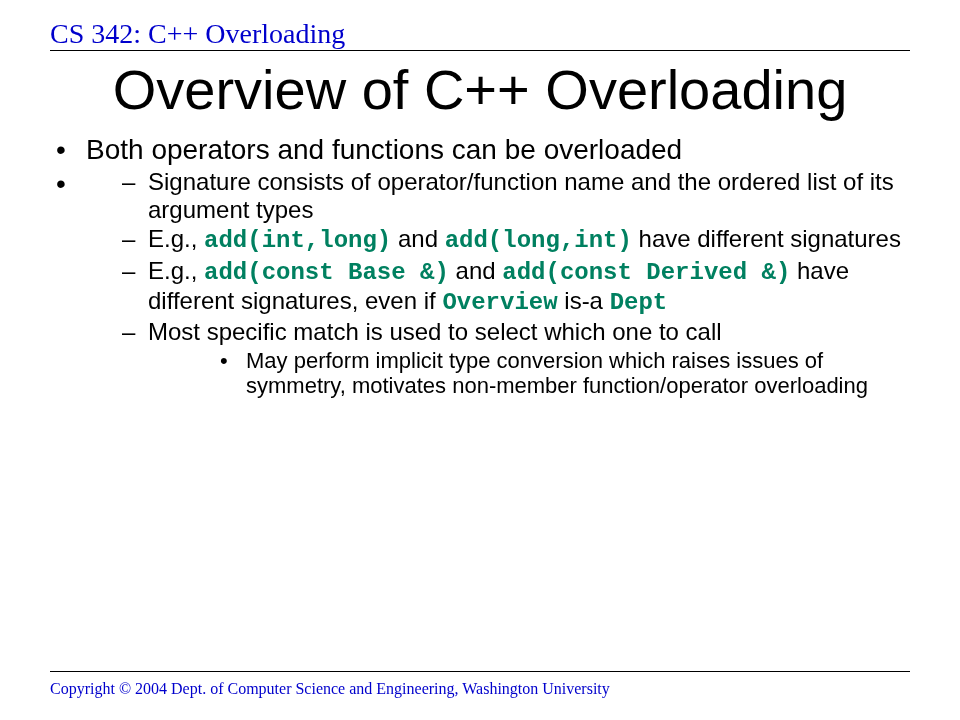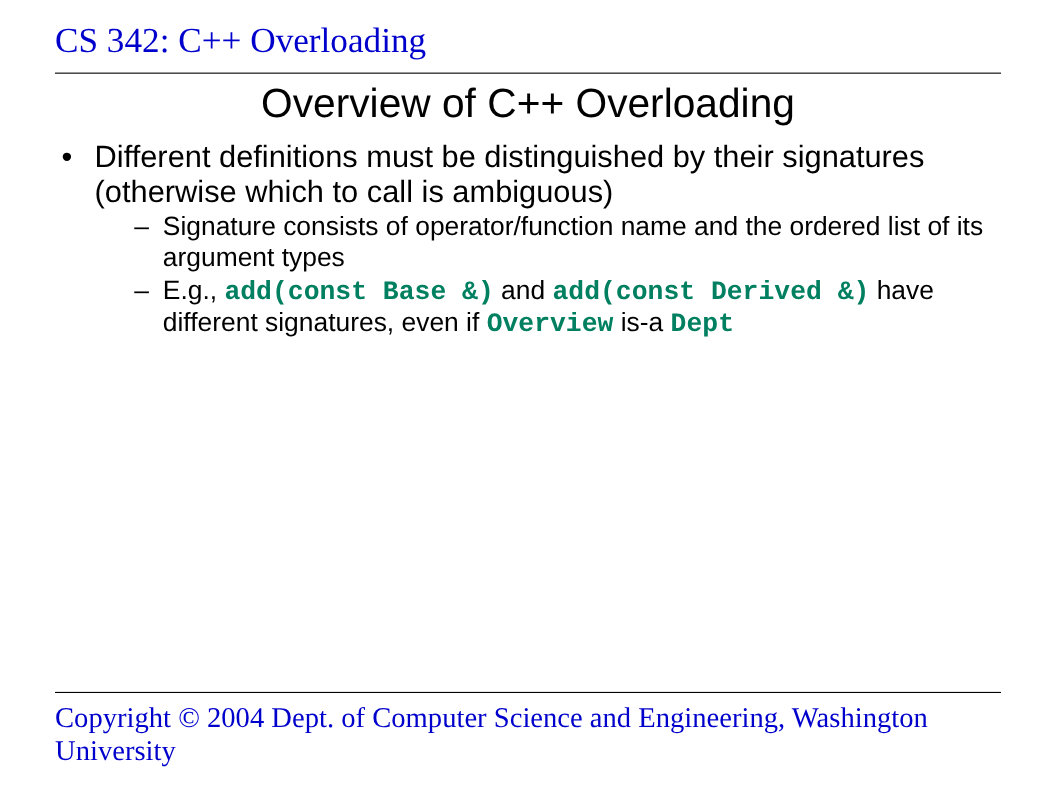--- a/index.html
+++ b/index.html
@@ -12,28 +12,28 @@
       height: 720px;
       background: #ffffff;
       font-family: Arial, Helvetica, sans-serif;
       color: #000000;
       padding: 18px 50px 20px 50px;
       position: relative;
     }
     .header {
       color: #0000cc;
       font-family: "Times New Roman", Times, serif;
-      font-size: 32px;
-      padding-bottom: 11px;
+      font-size: 28px;
+      padding-bottom: 0;
       border-bottom: 1.5px solid #000000;
       margin-bottom: 6px;
     }
     .title {
       text-align: center;
-      font-size: 37px;
+      font-size: 56px;
       font-weight: normal;
       margin-bottom: 12px;
       font-family: Arial, Helvetica, sans-serif;
     }
     ul.main-list {
       list-style: none;
       padding-left: 0;
     }
     ul.main-list > li {
       position: relative;
@@ -93,35 +93,44 @@
     }
     .footer {
       position: absolute;
       bottom: 22px;
       left: 50px;
       right: 50px;
       border-top: 1.5px solid #000000;
       padding-top: 8px;
       color: #0000cc;
       font-family: "Times New Roman", Times, serif;
-      font-size: 26px;
+      font-size: 16px;
     }
   </style>
 </head>
 <body>
 
 <div class="header">CS 342: C++ Overloading</div>
 
 <h1 class="title">Overview of C++ Overloading</h1>
 
 <ul class="main-list">
+  <li>Both operators and functions can be overloaded</li>
   <li>
-    <span>Different definitions must be distinguished by their signatures (otherwise which to call is ambiguous)</span>
     <ul class="sub-list">
       <li>Signature consists of operator/function name and the ordered list of its argument types</li>
       <li>
+        <span>E.g., </span><span class="code">add(int,long)</span><span> and </span><span class="code">add(long,int)</span><span> have different signatures</span>
+      </li>
+      <li>
         <span>E.g., </span><span class="code">add(const Base &amp;)</span><span> and </span><span class="code">add(const Derived &amp;)</span><span> have different signatures, even if </span><span class="code">Overview</span><span> is-a </span><span class="code">Dept</span>
+      </li>
+      <li>
+        <span>Most specific match is used to select which one to call</span>
+        <ul class="sub-sub-list">
+          <li>May perform implicit type conversion which raises issues of symmetry, motivates non-member function/operator overloading</li>
+        </ul>
       </li>
     </ul>
   </li>
 </ul>
 
 <div class="footer">Copyright © 2004 Dept. of Computer Science and Engineering, Washington University</div>
 
 </body></html>

